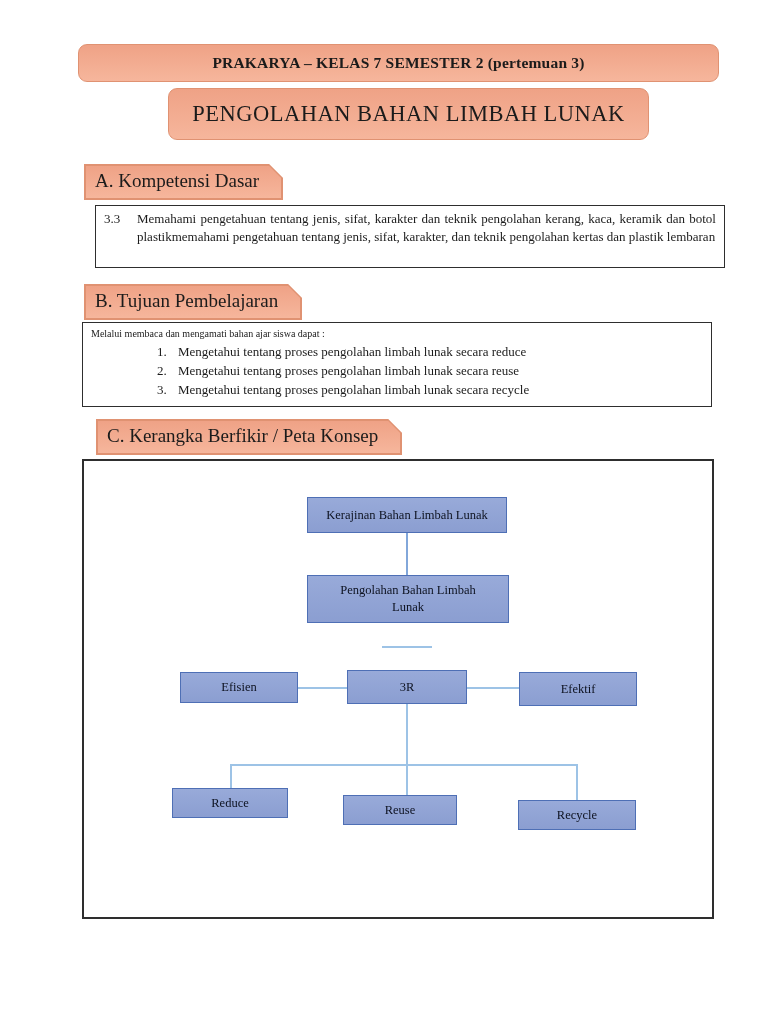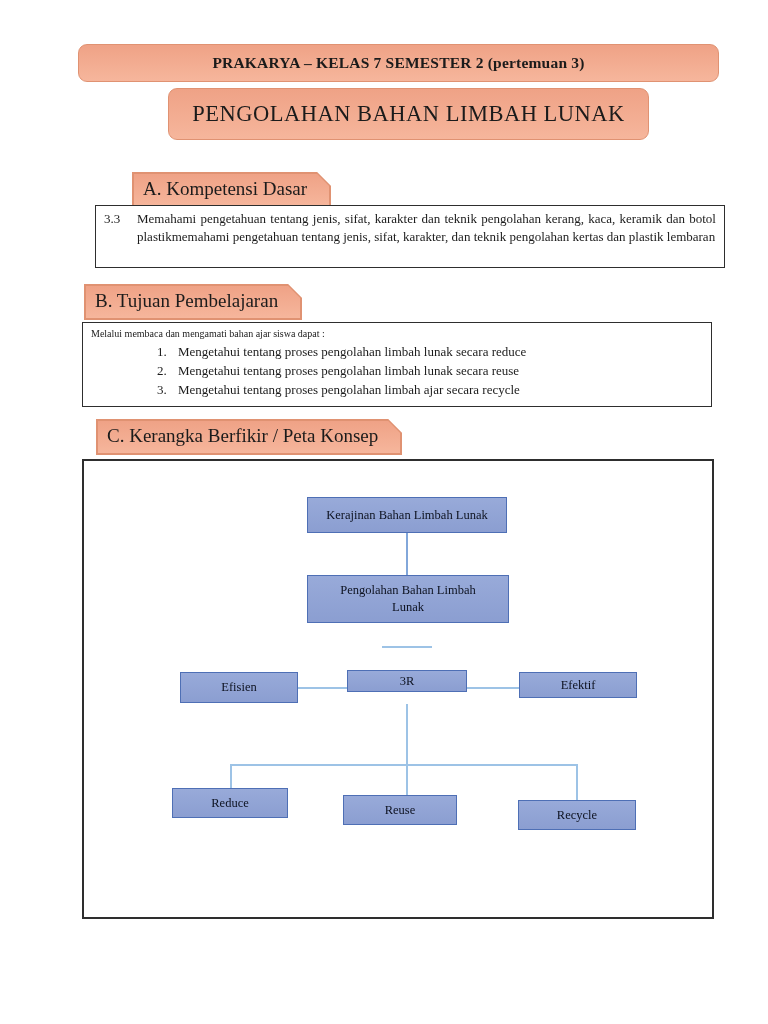--- a/index.html
+++ b/index.html
@@ -28,21 +28,21 @@
   
   .snip{
     position:absolute;background:var(--salmon-border);padding:2px;
     clip-path:polygon(0 0,calc(100% - 14px) 0,100% 14px,100% 100%,0 100%);
   }
   .snip-inner{
     display:block;background:linear-gradient(180deg,var(--salmon-fill-top),var(--salmon-fill-bot));
     clip-path:polygon(0 0,calc(100% - 12px) 0,100% 12px,100% 100%,0 100%);
     padding:4px 22px 6px 9px;font-size:19px;white-space:nowrap;
   }
-  .head-a{left:84px;top:172px;margin-left:48px;}
+  .head-a{left:84px;top:164px;}
   .head-b{left:84px;top:284px;}
   .head-c{left:96px;top:419px;}
 
   
   .content-box{position:absolute;background:#fff;border:1.5px solid #2e2e2e;box-sizing:border-box;}
   .box-a{left:82px;top:205px;width:630px;height:63px;padding:4px 8px 4px 8px;margin-left:13px;}
   .box-b{left:82px;top:322px;width:630px;height:85px;padding:4px 8px;}
   .box-c{left:82px;top:459px;width:632px;height:460px;border-width:2px;}
 
   .kd-row{display:flex;gap:9px;font-size:13px;line-height:1.4;}
@@ -56,22 +56,22 @@
   
   .node{
     position:absolute;display:flex;align-items:center;justify-content:center;
     background:linear-gradient(180deg,#98aad9,#8b9ed1);
     border:1.5px solid var(--blue-border);box-sizing:border-box;
     font-size:12.5px;text-align:center;color:#0d1220;
   }
   .n-root{left:223px;top:36px;width:200px;height:36px;}
   .n-process{left:223px;top:114px;width:202px;height:48px;padding:0 26px;line-height:1.35;}
   .n-left{left:96px;top:211px;width:118px;height:31px;}
-  .n-center{left:263px;top:209px;width:120px;height:22px;}
-  .n-right{left:435px;top:211px;width:118px;height:26px;}
+  .n-center{left:263px;top:209px;width:120px;height:34px;}
+  .n-right{left:435px;top:211px;width:118px;height:34px;}
   .n-leaf1{left:88px;top:327px;width:116px;height:30px;}
   .n-leaf2{left:259px;top:334px;width:114px;height:30px;}
   .n-leaf3{left:434px;top:339px;width:118px;height:30px;}
 
   .line{position:absolute;background:var(--connector);}
   .line-dark{position:absolute;background:var(--connector-dark);}
   .v1{left:322px;top:72px;width:1.6px;height:42px;}
   .dash{left:298px;top:185px;width:50px;height:1.6px;}
   .hl{left:214px;top:226px;width:49px;height:1.6px;}
   .hr{left:383px;top:226px;width:52px;height:1.6px;}
@@ -106,21 +106,21 @@
 
   <div class="snip head-b">
     <span class="snip-inner">B. Tujuan Pembelajaran</span>
   </div>
 
   <div class="content-box box-b">
     <div class="tp-intro">Melalui membaca dan mengamati bahan ajar siswa dapat :</div>
     <ol class="tp-list">
       <li>Mengetahui tentang proses pengolahan limbah lunak secara reduce</li>
       <li>Mengetahui tentang proses pengolahan limbah lunak secara reuse</li>
-      <li>Mengetahui tentang proses pengolahan limbah ajar secara recycle</li>
+      <li>Mengetahui tentang proses pengolahan limbah lunak secara recycle</li>
     </ol>
   </div>
 
   <div class="snip head-c">
     <span class="snip-inner">C. Kerangka Berfikir / Peta Konsep</span>
   </div>
 
   <div class="content-box box-c">
     <div class="node n-root">Kerajinan Bahan Limbah Lunak</div>
     <div class="line-dark v1"></div>

